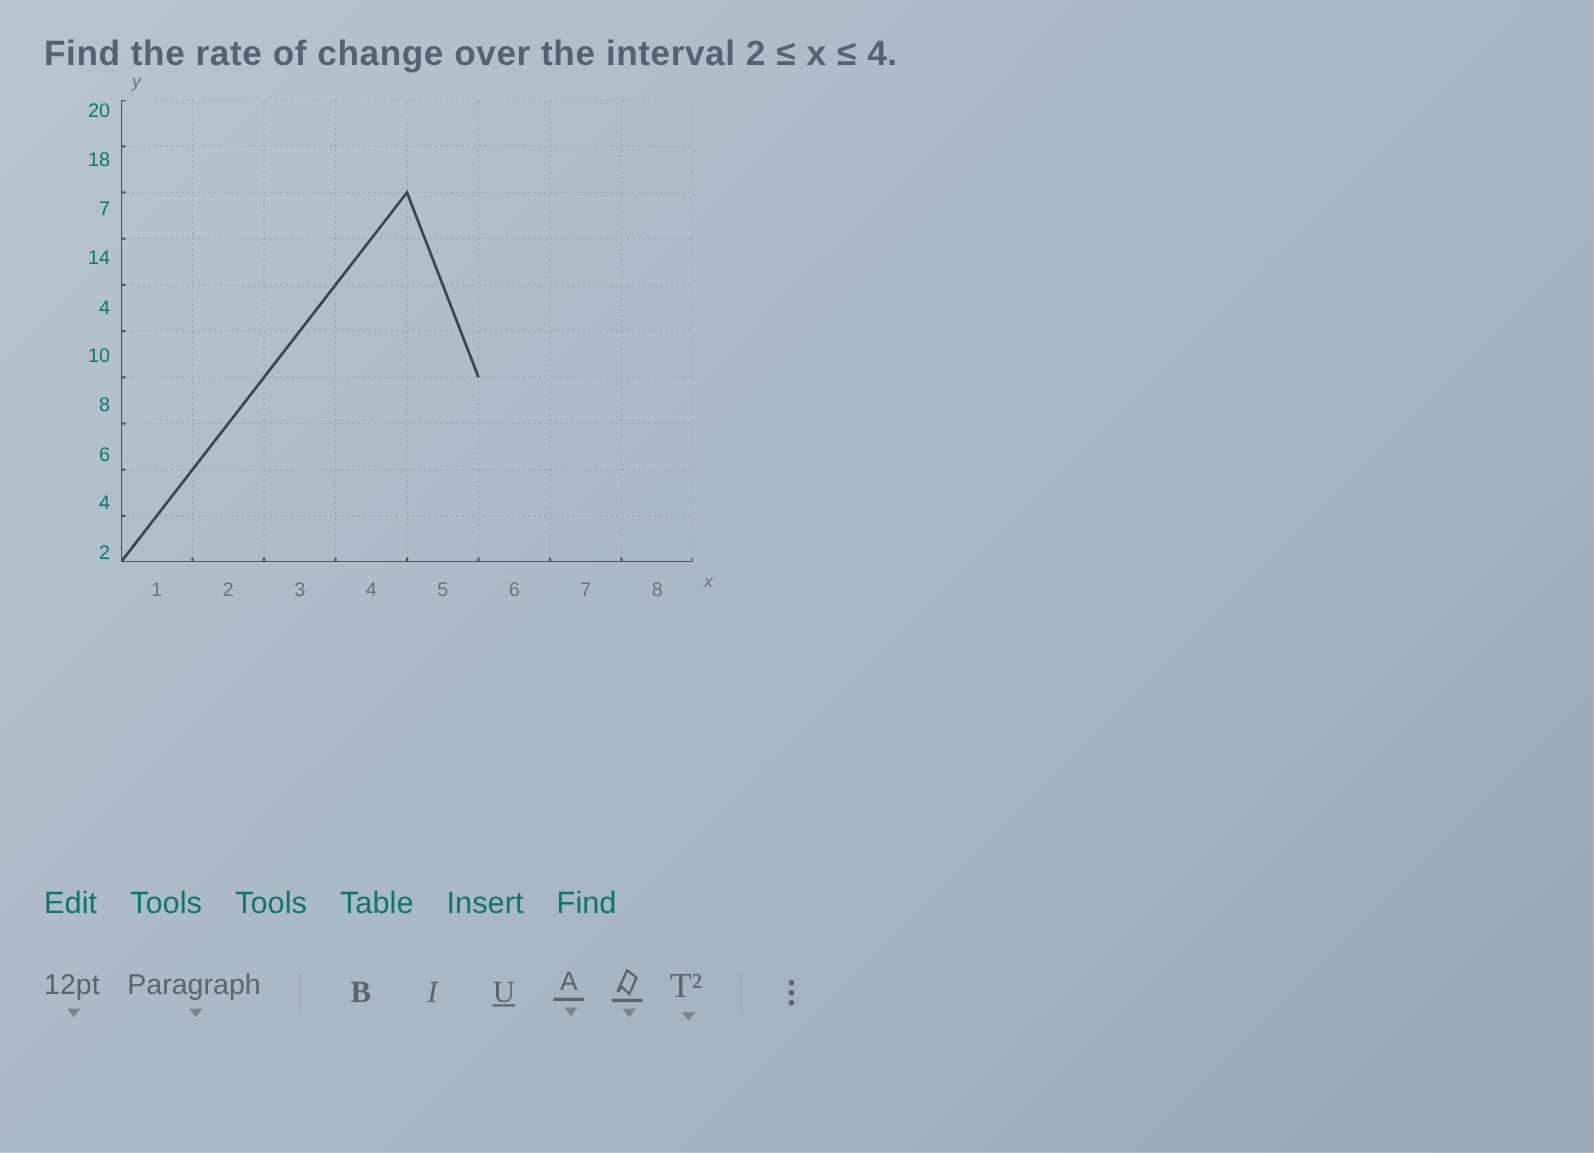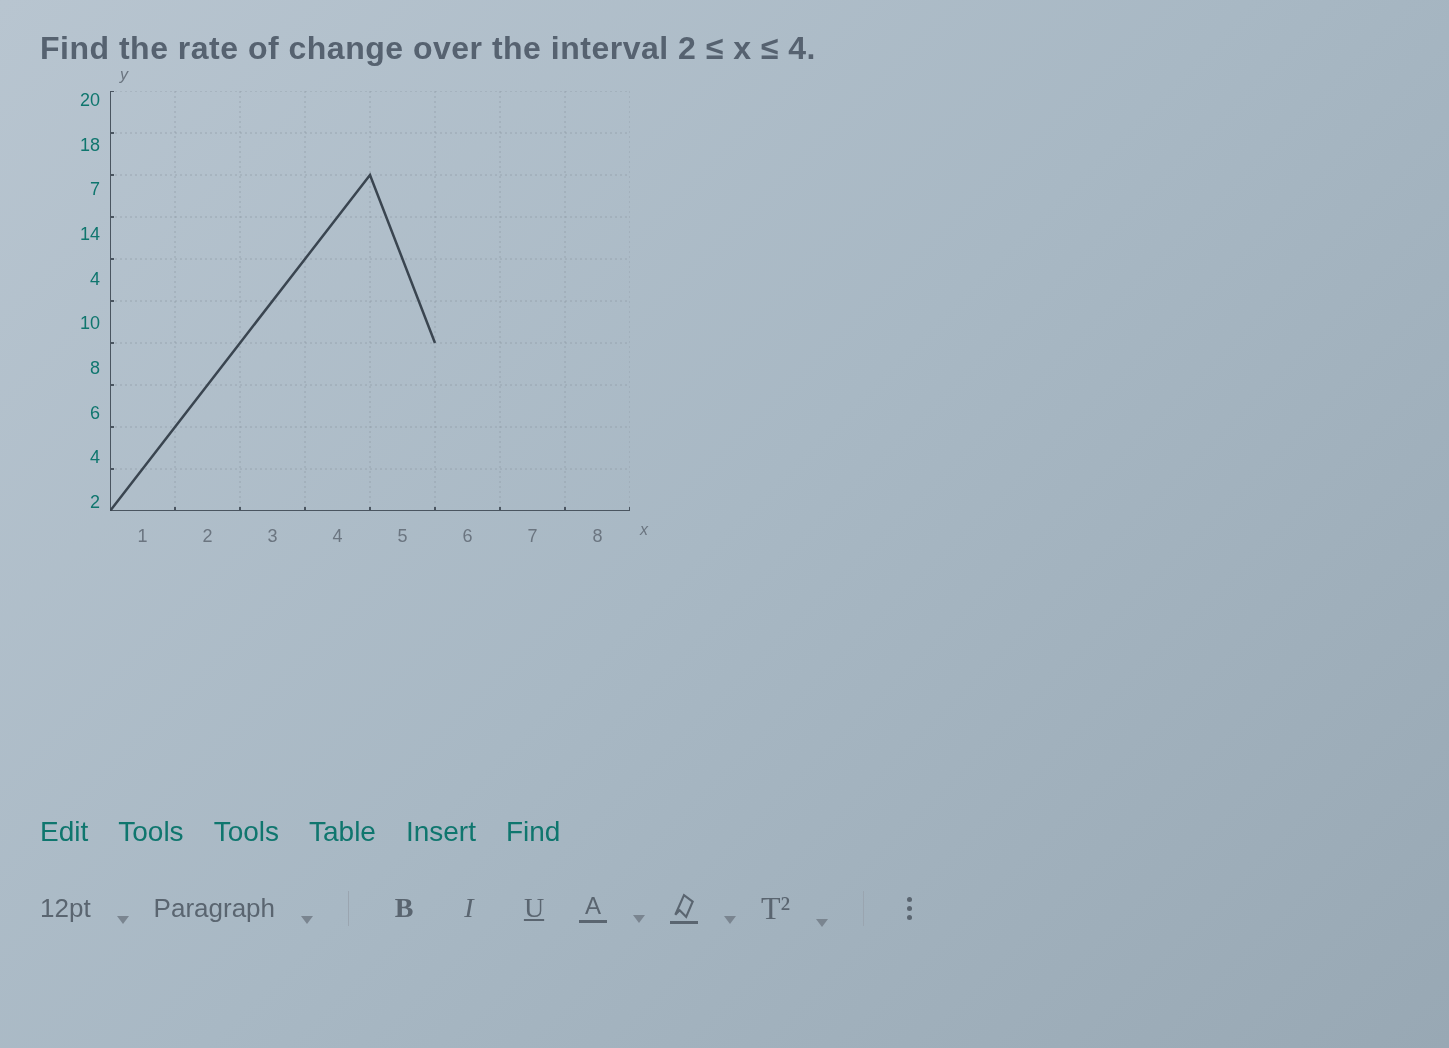--- a/index.html
+++ b/index.html
@@ -169,22 +169,23 @@
       display: inline-block;
       width: 0;
       height: 0;
       border-left: 6px solid transparent;
       border-right: 6px solid transparent;
       border-top: 8px solid #7a8590;
       margin-left: 4px;
     }
     .dropdown-wrap {
       display: flex;
-      align-items: flex-end;
-      gap: 22px;
+      align-items: center;
+      gap: 6px;
+      flex-direction: column;
     }
     .superscript-btn {
       font-family: 'Times New Roman', serif;
       font-size: 32px;
     }
     .more-icon {
       display: flex;
       flex-direction: column;
       gap: 4px;
       cursor: pointer;

